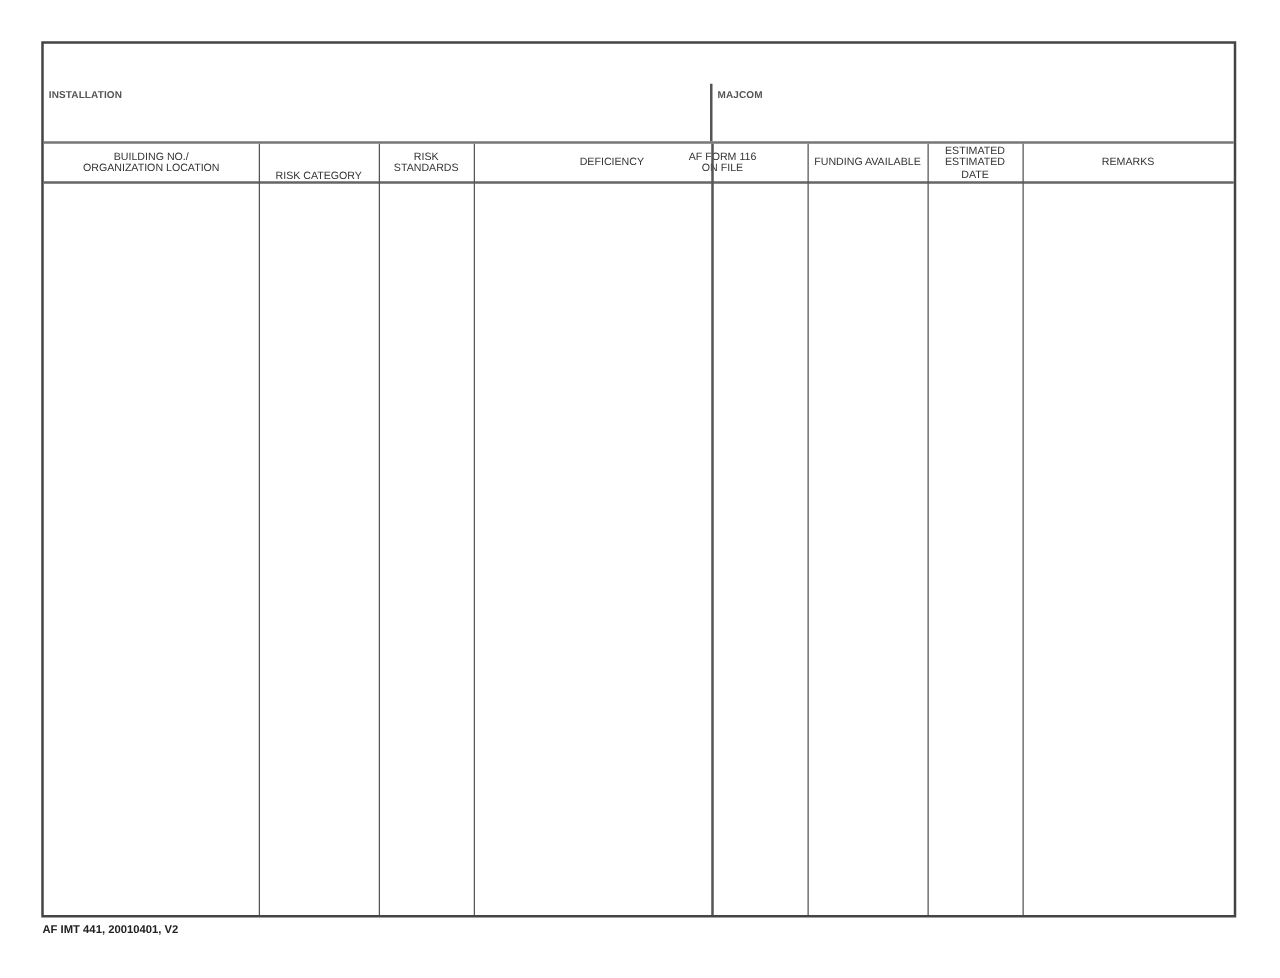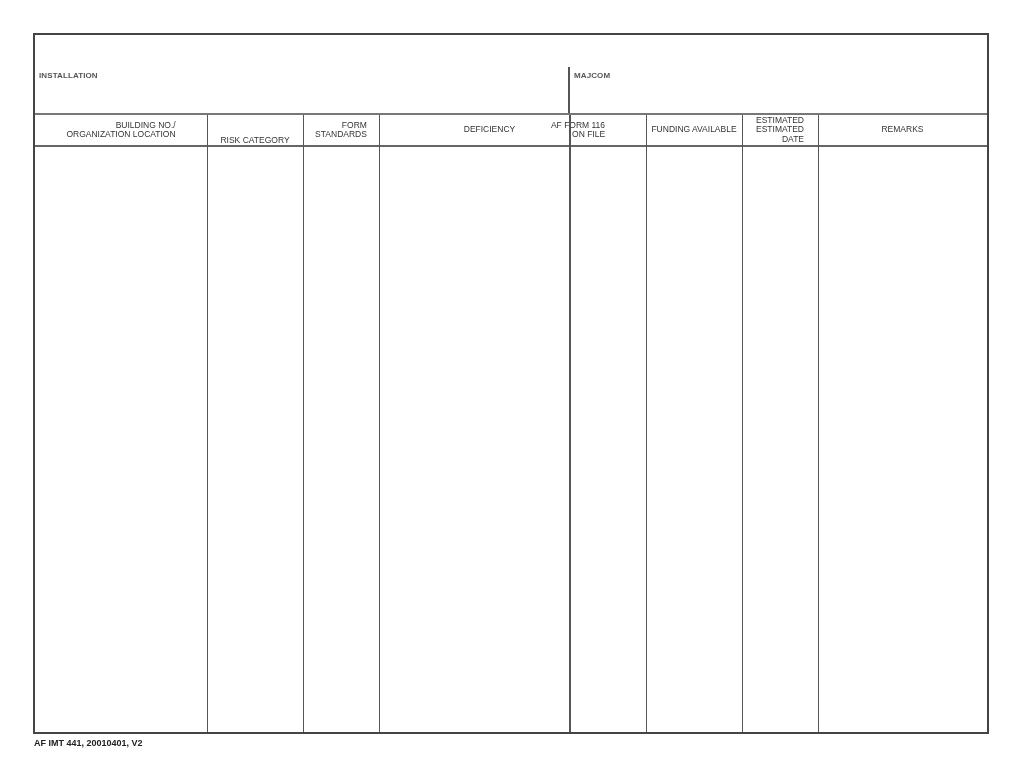--- a/index.html
+++ b/index.html
@@ -13,21 +13,21 @@
   .title-row .t1 { margin-top:3px; }
   .info-row { position:absolute; left:0; top:32px; right:0; height:48px;
               border-bottom:2px solid #777; box-sizing:border-box; }
   .info-cell { position:absolute; top:0; bottom:0; box-sizing:border-box; }
   .info-cell .lbl { font-size:8px; font-weight:bold; color:#555; position:absolute; left:4px; top:4px; letter-spacing:0.1px; }
   .info-installation { left:0; width:535px; border-right:2px solid #555; }
   .info-majcom { left:535px; right:0; }
   .header-row { position:absolute; left:0; top:80px; right:0; height:32px;
                 border-bottom:2px solid #666; box-sizing:border-box; }
   .hcell { position:absolute; top:0; bottom:0; box-sizing:border-box;
-           display:flex; align-items:center; justify-content:center; text-align:right;
+           display:flex; align-items:center; justify-content:center; text-align:center;
            font-size:8.5px; line-height:9.5px; color:#333; }
   .vline { position:absolute; top:80px; bottom:0; width:0; border-left:1px solid #555; }
   .body-area { position:absolute; left:0; right:0; top:112px; bottom:0; }
   .footer { position:absolute; left:34px; top:738px; font-size:9px; font-weight:bold; color:#222; }
 </style>
 </head>
 <body>
 
 <div class="form">
 
@@ -46,21 +46,21 @@
       <div>
           <div>BUILDING NO./</div>
           <div>ORGANIZATION LOCATION</div>
         </div>
     </div>
     <div class="hcell" style="left:172px;width:96px;padding-top:22px;">
       <div>RISK CATEGORY</div>
     </div>
     <div class="hcell" style="left:268px;width:76px;">
       <div>
-          <div>FORM</div>
+          <div>RISK</div>
           <div>STANDARDS</div>
         </div>
     </div>
     <div class="hcell" style="left:344px;width:221px;">
       <div>DEFICIENCY</div>
     </div>
     <div class="hcell" style="left:505px;width:76px;">
       <div>
           <div>AF FORM 116</div>
           <div>ON FILE</div>

